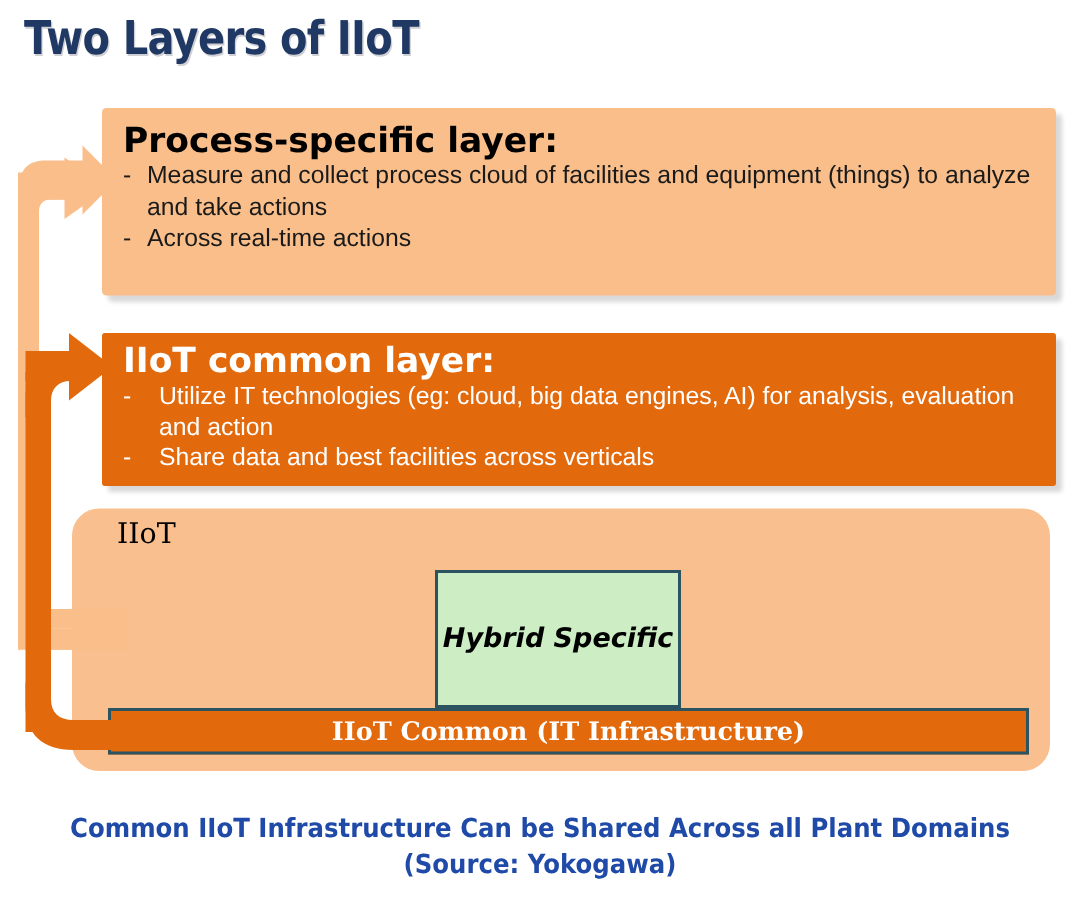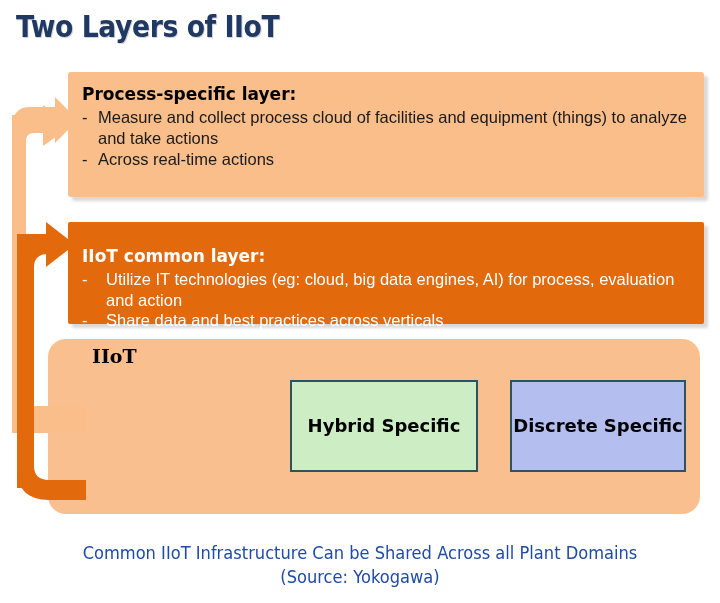--- a/index.html
+++ b/index.html
@@ -46,27 +46,27 @@
     border-radius: 3px;
     padding: 10px 14px 0 14px;
   }
   #common-layer-box {
     left: 68px;
     top: 222px;
     width: 636px;
     height: 102px;
     background: #e2690c;
     border-radius: 2px;
-    padding: 22px 14px 0 14px;
+    padding: 7px 14px 0 14px;
   }
 
   .layer-heading {
     font-family: "DejaVu Sans", sans-serif;
     font-weight: bold;
-    font-size: 17px;
+    font-size: 23px;
     line-height: 24px;
     color: #000000;
     white-space: nowrap;
   }
   #common-layer-box .layer-heading { color: #ffffff; }
 
   .bullet-list {
     list-style: none;
     margin: 1px 0 0 0;
     padding: 0;
@@ -96,24 +96,24 @@
     left: 48px;
     top: 339px;
     width: 652px;
     height: 175px;
     background: #f9bf8f;
     border-radius: 18px;
     box-sizing: border-box;
   }
   #iiot-panel-label {
     position: absolute;
-    left: 44px;
+    left: 30px;
     top: 6px;
     font-family: "DejaVu Serif", serif;
-    font-weight: bold;
+    font-weight: normal;
     font-size: 19px;
     color: #000000;
   }
 
   .domain-box {
     position: absolute;
     box-sizing: border-box;
     border: 2px solid #2c5360;
     display: flex;
     align-items: center;
@@ -123,22 +123,23 @@
     font-weight: bold;
     font-size: 18px;
     line-height: 22px;
     color: #000000;
   }
   #box-continuous {
     left: 24px;  top: 41px;  width: 181px; height: 92px;
     background: #f2f2bf;
   }
   #box-hybrid {
-    left: 242px; top: 41px;  width: 188px; height: 92px;
+    left: 242px; top: 41px;  width: 164px; height: 92px;
     background: #cdeec4;
+    font-style: italic;
   }
   #box-discrete {
     left: 462px; top: 41px;  width: 176px; height: 92px;
     background: #b4bff0;
   }
 
   #iiot-common-bar {
     position: absolute;
     left: 24px;
     top: 133px;
@@ -168,21 +169,21 @@
   }
 
   
   #caption {
     position: absolute;
     left: 0;
     top: 541px;
     width: 720px;
     text-align: center;
     font-family: "DejaVu Sans", sans-serif;
-    font-weight: normal;
+    font-weight: bold;
     font-size: 17.5px;
     line-height: 24px;
     color: #1f4aa8;
   }
   #caption .caption-line { display: block; transform: scaleX(0.93); }
 </style>
 </head>
 <body>
 
 <div id="slide-title">Two Layers of IIoT</div>
@@ -199,37 +200,37 @@
       <span class="bullet-text">Across real-time actions</span>
     </li>
   </ul>
 </div>
 
 <div class="layer-box" id="common-layer-box">
   <div class="layer-heading">IIoT common layer:</div>
   <ul class="bullet-list">
     <li class="bullet-row">
       <span class="bullet-mark">-</span>
-      <span class="bullet-text">Utilize IT technologies (eg: cloud, big data engines, AI) for process, evaluation and action</span>
-    </li>
-    <li class="bullet-row">
-      <span class="bullet-mark">-</span>
-      <span class="bullet-text">Share data and best practices across verticals</span>
+      <span class="bullet-text">Utilize IT technologies (eg: cloud, big data engines, AI) for analysis, evaluation and action</span>
+    </li>
+    <li class="bullet-row">
+      <span class="bullet-mark">-</span>
+      <span class="bullet-text">Share data and best facilities across verticals</span>
     </li>
   </ul>
 </div>
 
 <div id="iiot-panel">
   <div id="iiot-panel-label">IIoT</div>
 
 
   <div class="domain-box" id="box-hybrid">Hybrid Specific</div>
 
-  <div class="domain-box" id="box-discrete">Discrete Specific</div>
-
+
+  <div id="iiot-common-bar">IIoT Common (IT Infrastructure)</div>
 </div>
 
 <svg id="arrow-layer" viewBox="0 0 720 603" xmlns="http://www.w3.org/2000/svg">
 
   <path fill="#f9be8a" d="M 84,420
            L 30,420
            C 19,420 13,426 13,437
            L 13,124
            C 13,113 19,107 30,107
            L 55,107

